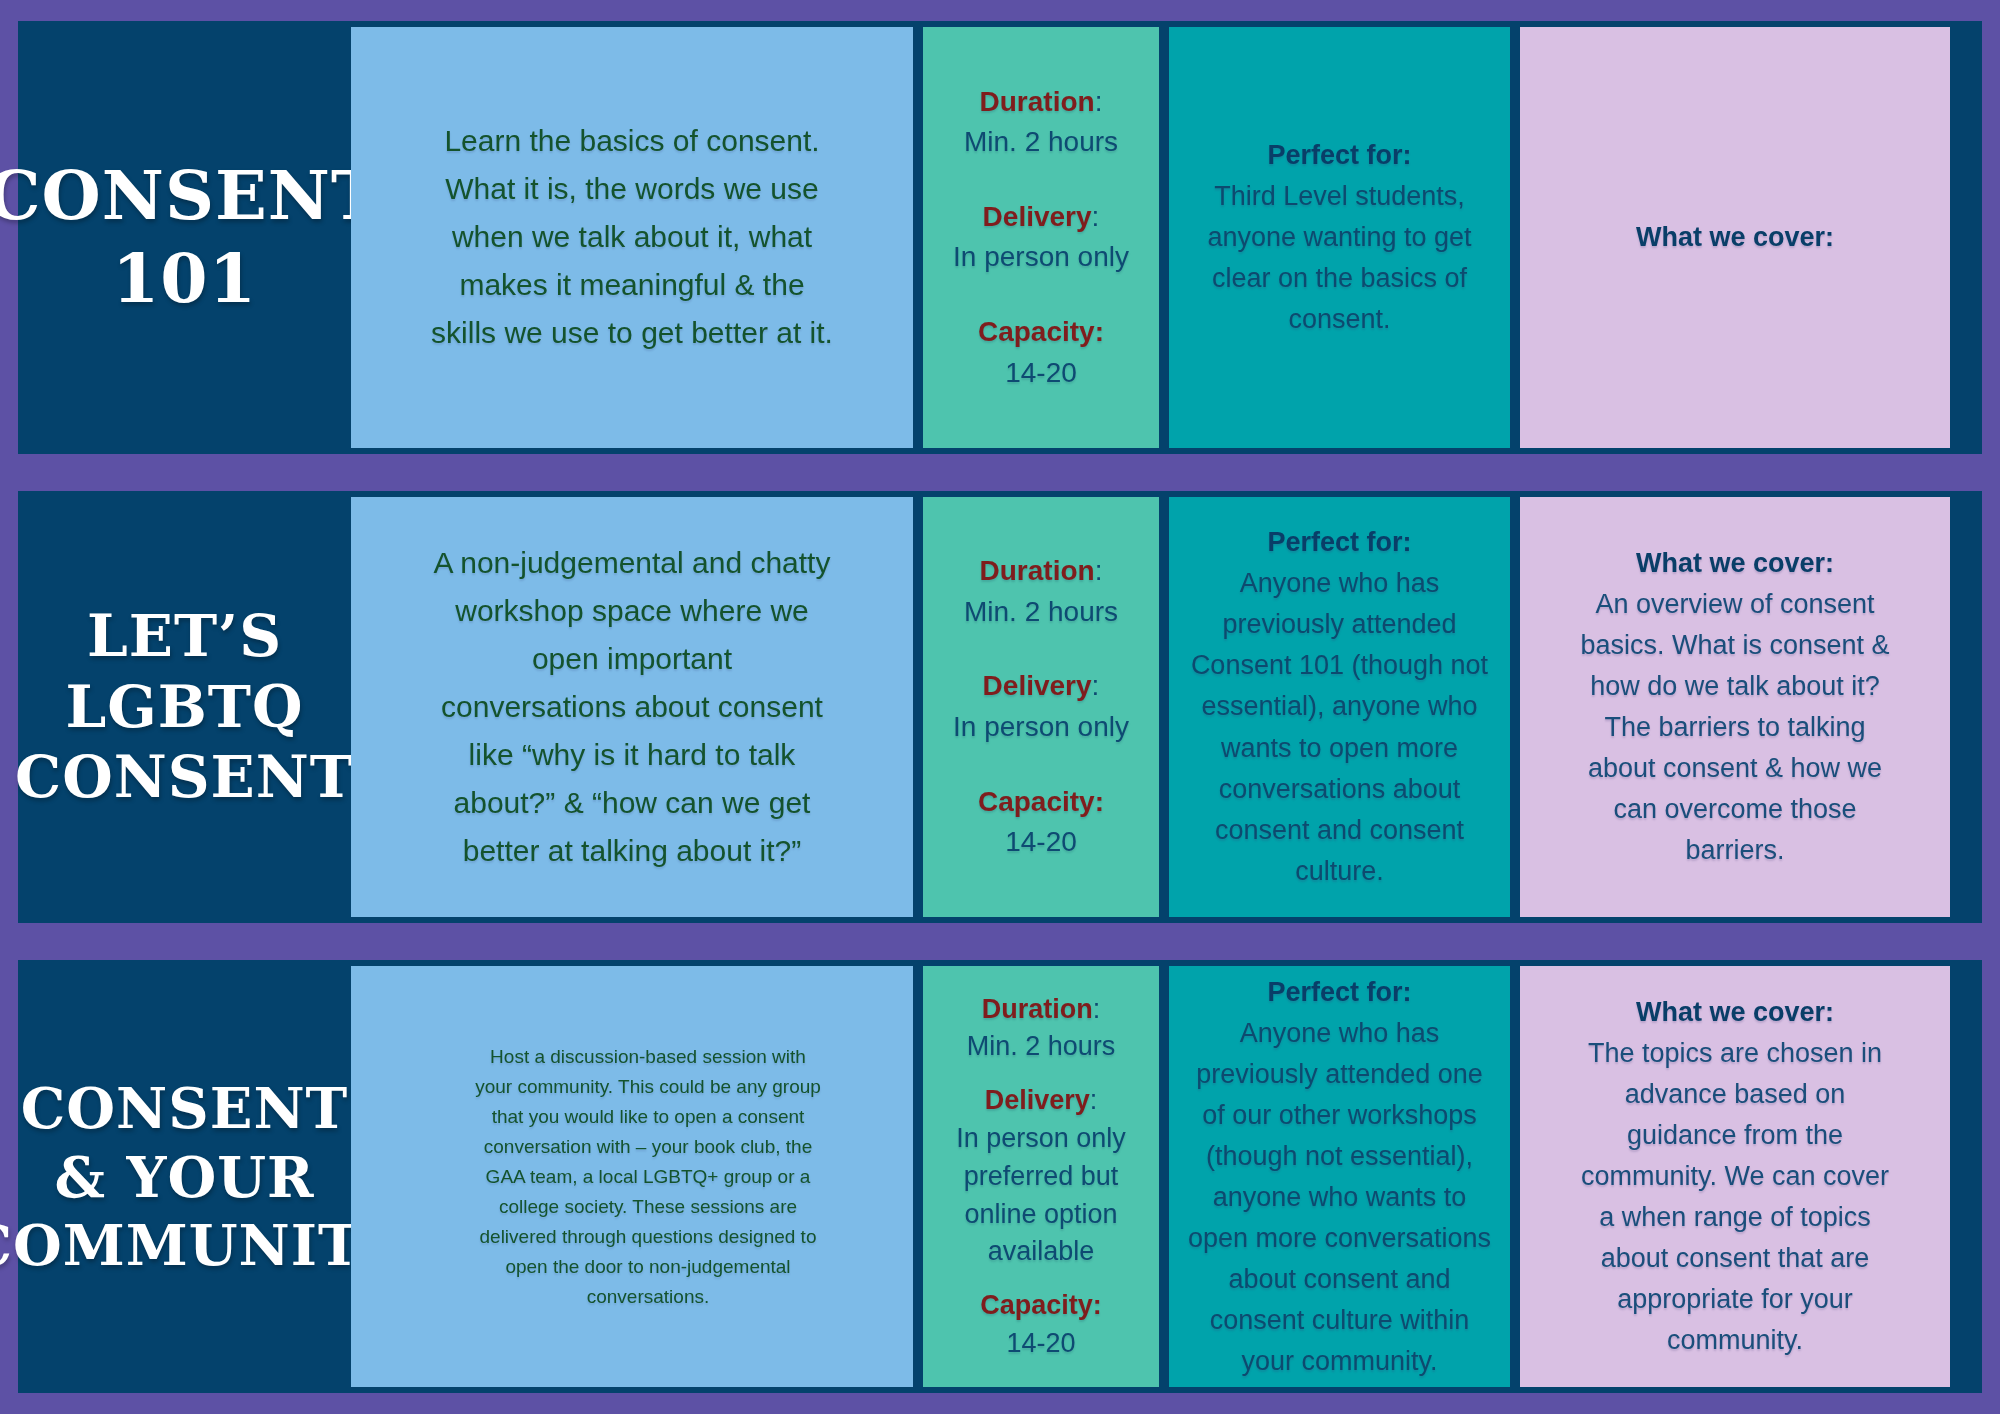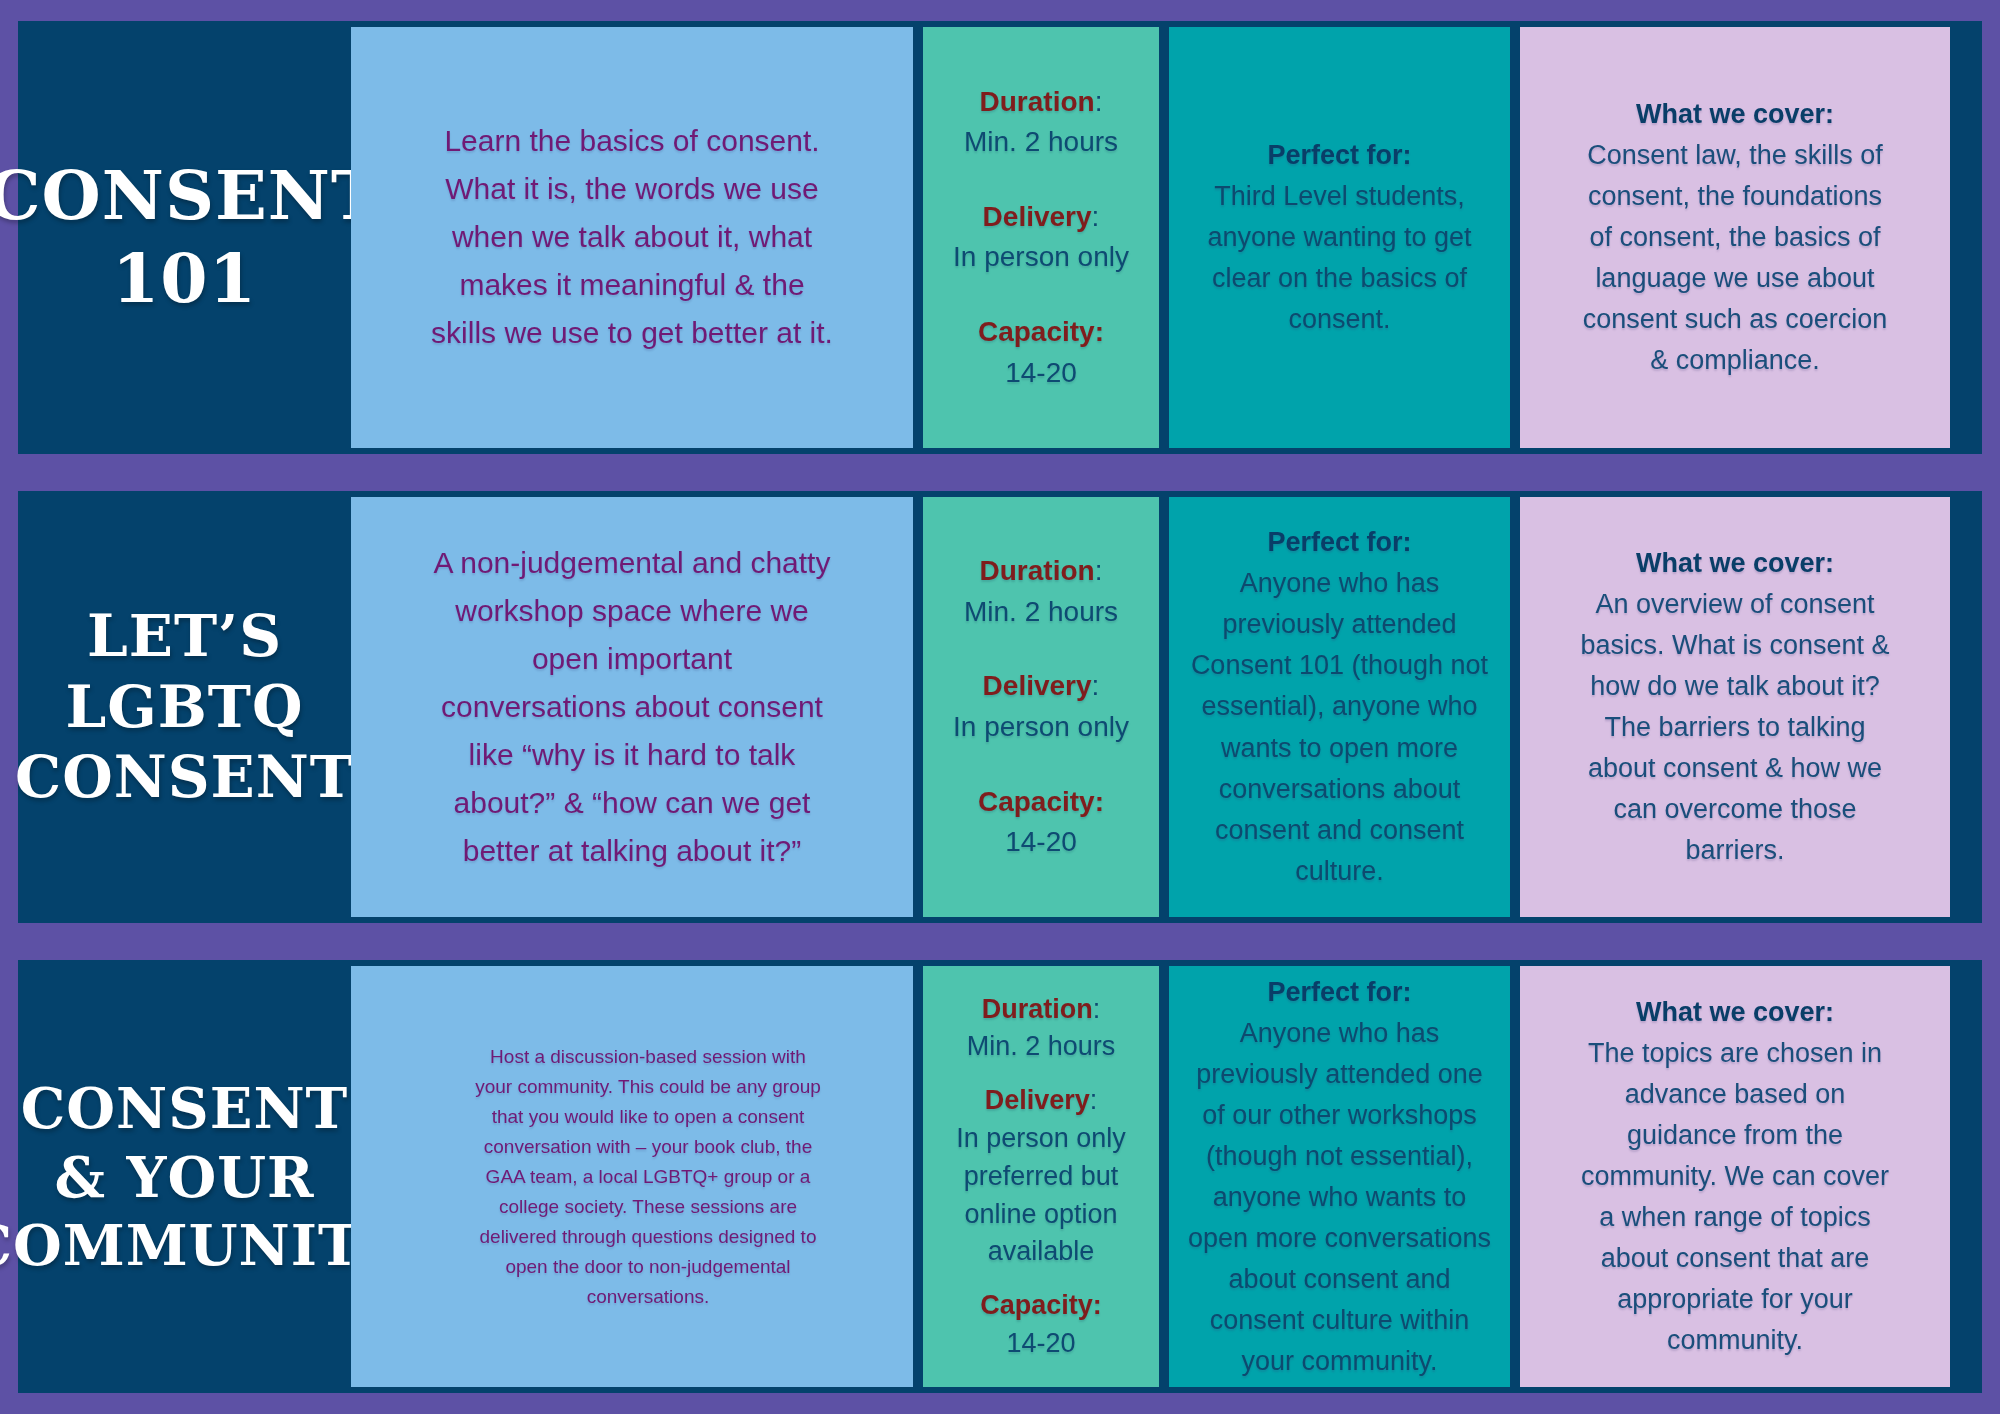--- a/index.html
+++ b/index.html
@@ -41,21 +41,21 @@
     display:flex;flex-direction:column;
     align-items:center;justify-content:center;
     text-align:center;box-sizing:border-box;
   }
   .cell .text{white-space:pre-line;}
   .desc{width:562px;background:#7dbbe8;padding:0 14px;}
   .logi{width:236px;background:#4ec4ae;margin-left:10px;padding:0 8px;}
   .pfor{width:341px;background:#00a3ab;margin-left:10px;padding:4px 10px;}
   .cover{width:430px;background:#d9c0e3;margin-left:10px;padding:0 8px;}
 
-  .desc .text{color:#701a75;text-shadow:0 2px 2px rgba(50,60,120,.18);}
+  .desc .text{color:#14532d;text-shadow:0 2px 2px rgba(50,60,120,.18);}
   .row-1 .desc .text,.row-2 .desc .text{font-size:30px;line-height:1.6;}
   .row-3 .desc .text{font-size:19px;line-height:1.58;margin-left:32px;}
 
   .logi{color:#0e4a72;font-size:28px;line-height:1.45;gap:34px;}
   .row-3 .logi{gap:16px;font-size:27px;line-height:1.4;}
   .logi .stanza{display:flex;flex-direction:column;}
   .b{font-weight:bold;color:#7f1d1d;}
   .logi .text,.logi .b{text-shadow:0 2px 2px rgba(20,60,90,.18);}
 
   .pfor{color:#0d4a6f;font-size:27px;line-height:1.52;}
@@ -96,26 +96,20 @@
     </div>
     <div class="cell pfor">
       <div class="hd">Perfect for:</div>
       <div class="text">Third Level students,
 anyone wanting to get
 clear on the basics of
 consent.</div>
     </div>
     <div class="cell cover">
       <div class="hd">What we cover:</div>
-      <div class="text">Consent law, the skills of
-consent, the foundations
-of consent, the basics of
-language we use about
-consent such as coercion
-&amp; compliance.</div>
     </div>
   </section>
 
   <section class="row row-2">
     <div class="titlecell">
       <div class="title">LET’S LGBTQ
 CONSENT</div>
     </div>
     <div class="cell desc">
       <div class="text">A non-judgemental and chatty

